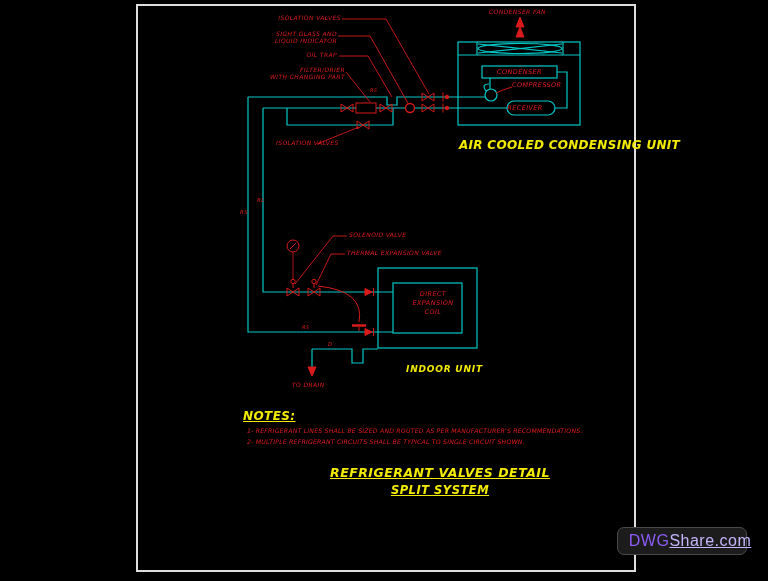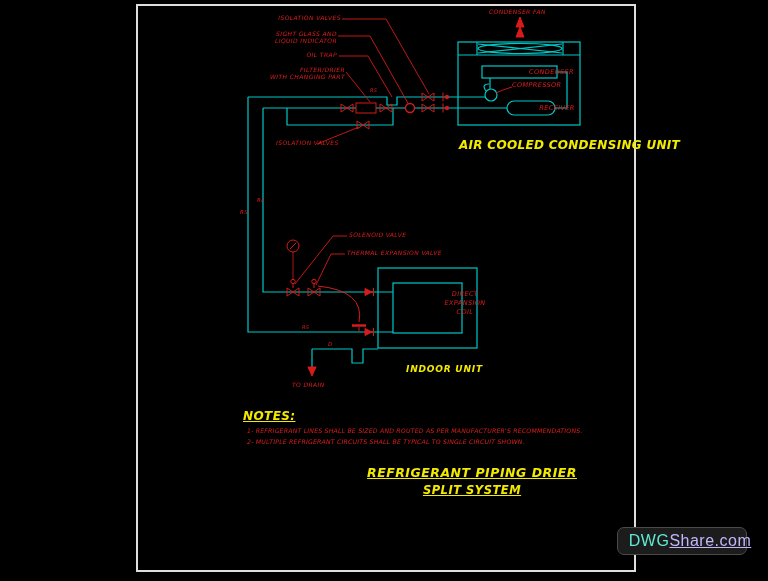--- a/index.html
+++ b/index.html
@@ -2,30 +2,30 @@
 <html><head>
 <meta charset="utf-8">
 <style>
   html,body{margin:0;padding:0;background:#000;}
   #canvas{position:relative;width:768px;height:581px;background:#000;overflow:hidden;
           font-family:"DejaVu Sans",sans-serif;}
   svg{position:absolute;left:0;top:0;}
   .lbl{position:absolute;color:#e01d1d;font-style:italic;font-size:6px;line-height:7px;
        letter-spacing:0.4px;white-space:pre-line;font-family:"DejaVu Sans",sans-serif;}
   .yel{color:#f2ea00;font-weight:bold;}
-  .ctr{text-align:center;margin-left:32px;}
+  .ctr{text-align:center;}
   .rt{text-align:right;}
   .note{font-size:6.2px;letter-spacing:0.2px;white-space:nowrap;}
   .title{font-size:12.5px;color:#f2ea00;font-style:italic;text-decoration:underline;
          letter-spacing:0.5px;font-weight:bold;}
   #watermark{position:absolute;left:617px;top:527px;width:128px;height:26px;
              border:1px solid #4a4a4a;border-radius:7px;background:#1c1c1c;
              display:flex;align-items:center;justify-content:center;
              font:16px "Liberation Sans",sans-serif;letter-spacing:0.5px;}
-  #watermark .wm-red{color:#5eead4;margin-left:16px;}
+  #watermark .wm-red{color:#8b5cf6;margin-left:16px;}
   #watermark .wm-gray{color:#c4b5fd;text-decoration:underline;}
 </style>
 </head>
 <body>
 
 <div id="canvas">
 
   <svg width="768" height="581" viewBox="0 0 768 581">
 
     <rect x="137" y="5" width="498" height="566" fill="none" stroke="#dedede" stroke-width="2"></rect>
@@ -137,21 +137,21 @@
 EXPANSION
 COIL</div>
 
   <div class="lbl yel" style="left:459px;top:142px;font-size:12px;letter-spacing:0.3px;">AIR COOLED CONDENSING UNIT</div>
   <div class="lbl yel" style="left:406px;top:366px;font-size:9px;letter-spacing:0.8px;">INDOOR UNIT</div>
 
   <div class="lbl yel" style="left:243px;top:413px;font-size:12px;text-decoration:underline;">NOTES:</div>
   <div class="lbl note" style="left:247px;top:427px;">1- REFRIGERANT LINES SHALL BE SIZED AND ROUTED AS PER MANUFACTURER'S RECOMMENDATIONS.</div>
   <div class="lbl note" style="left:247px;top:438px;">2- MULTIPLE REFRIGERANT CIRCUITS SHALL BE TYPICAL TO SINGLE CIRCUIT SHOWN.</div>
 
-  <div class="lbl title ctr" style="left:330px;top:469px;width:220px;">REFRIGERANT PIPING DRIER</div>
+  <div class="lbl title ctr" style="left:330px;top:469px;width:220px;">REFRIGERANT VALVES DETAIL</div>
   <div class="lbl title ctr" style="left:330px;top:487px;width:220px;font-size:11.5px;">SPLIT SYSTEM</div>
 
   <div id="watermark">
     <span class="wm-red">DWG</span>
       <span class="wm-gray">Share.com</span>
   </div>
 
 </div>
 
 </body></html>

